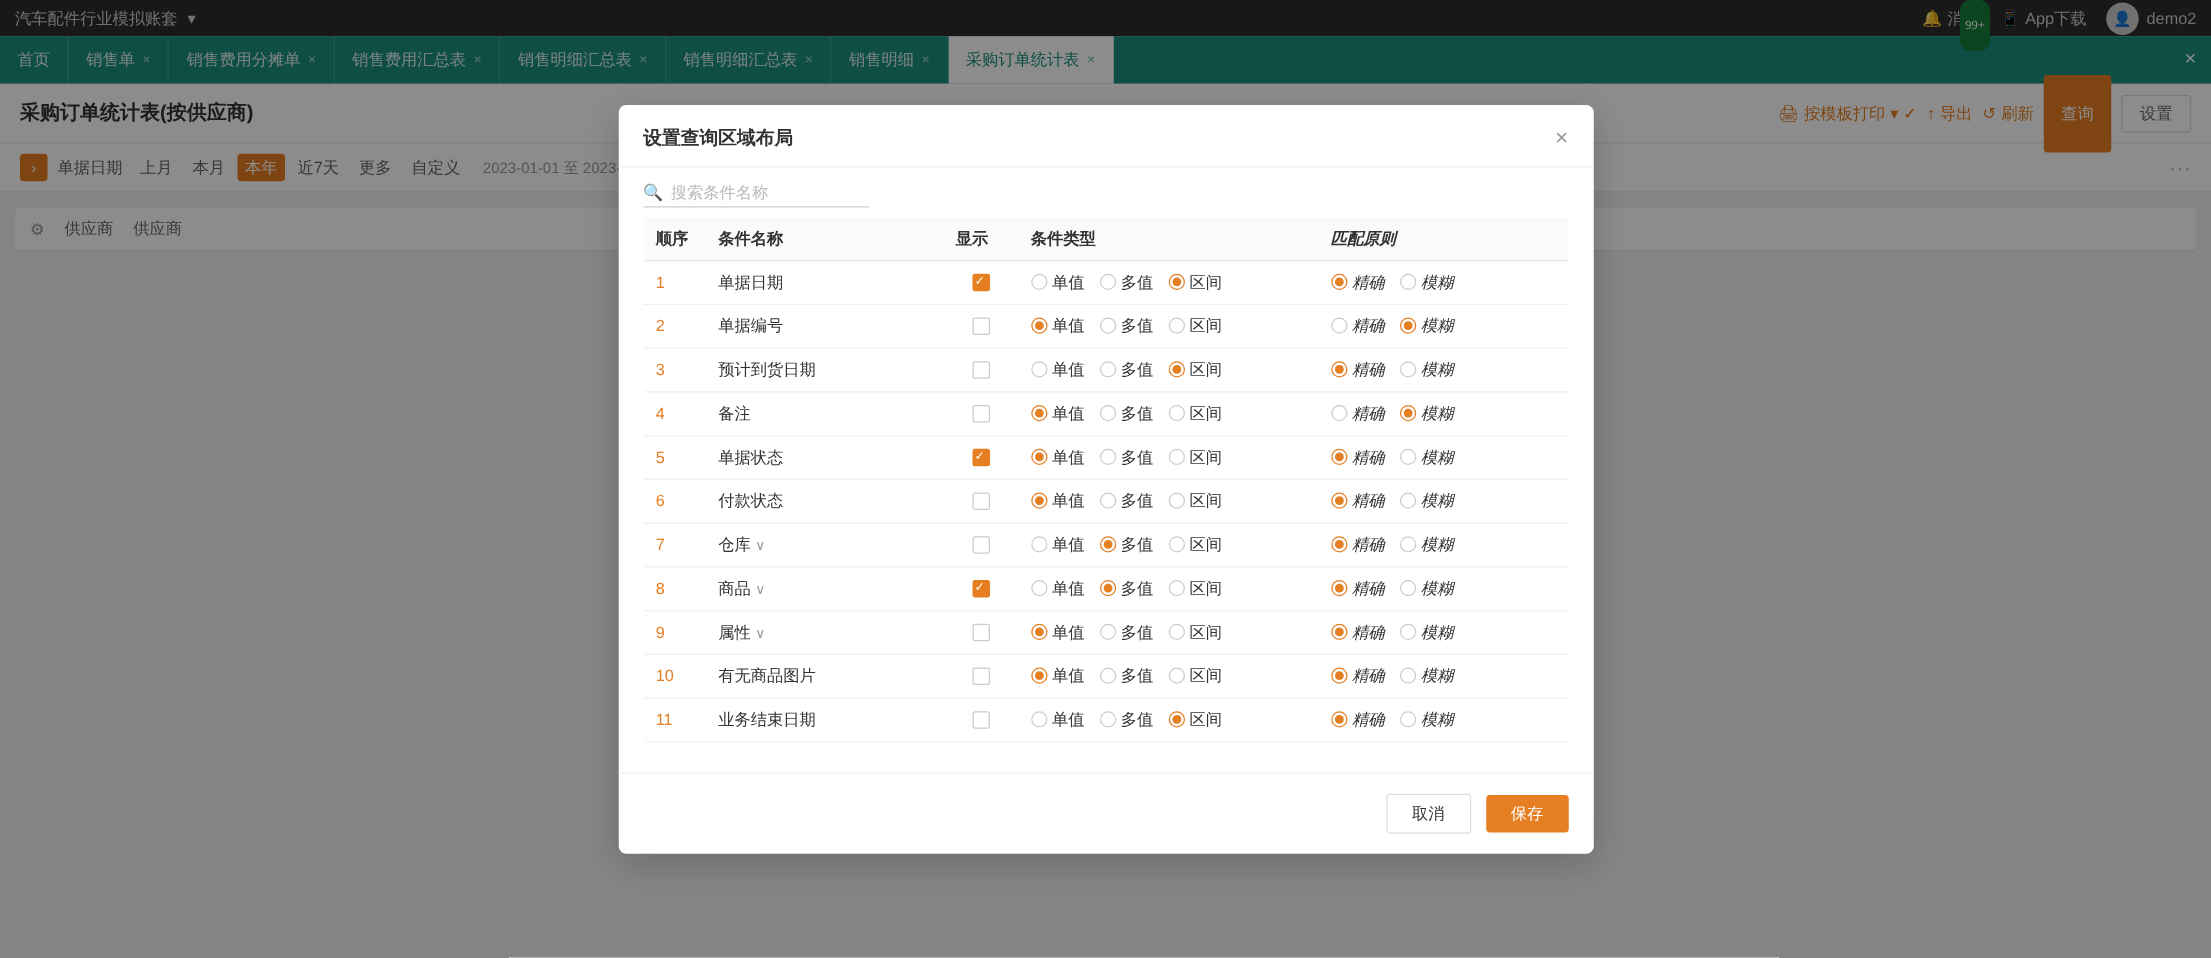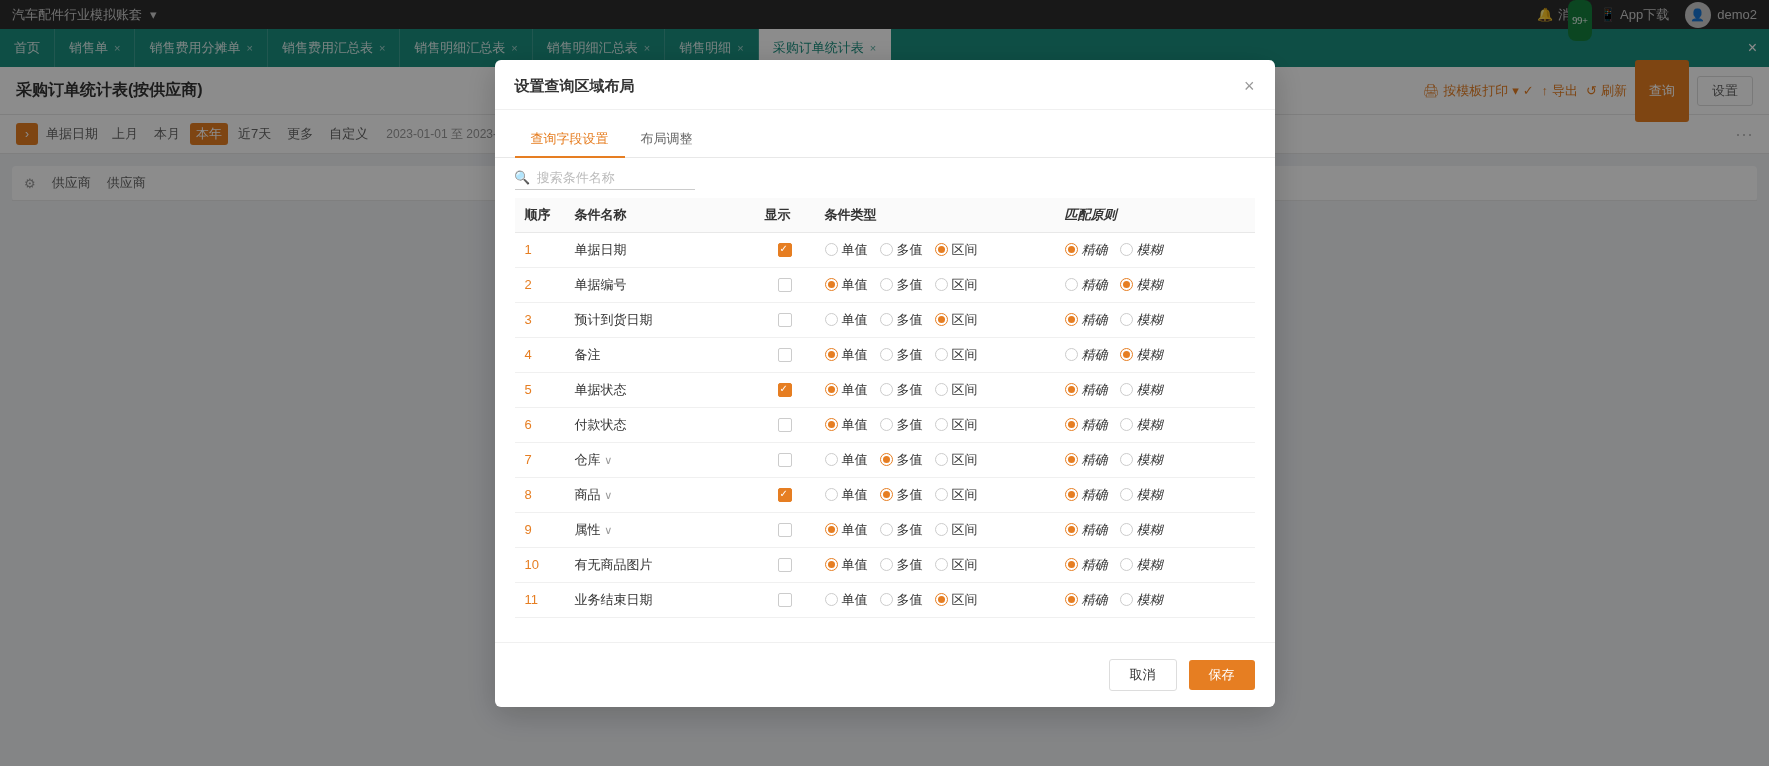--- a/index.html
+++ b/index.html
@@ -450,24 +450,20 @@
 </div>
 
 <div class="modal-overlay">
   <div class="modal">
 
     <div class="modal-header">
       <span class="modal-title">设置查询区域布局</span>
       <button class="modal-close">×</button>
     </div>
 
-    <div class="modal-tabs">
-      <div class="modal-tab active">查询字段设置</div>
-      <div class="modal-tab">布局调整</div>
-    </div>
 
     <div class="modal-search">
       <div class="search-input-wrap">
         <span style="color:#999;">🔍</span>
         <input class="search-input" type="text" placeholder="搜索条件名称" style="">
       </div>
     </div>
 
     <div class="modal-table">
       <table>

